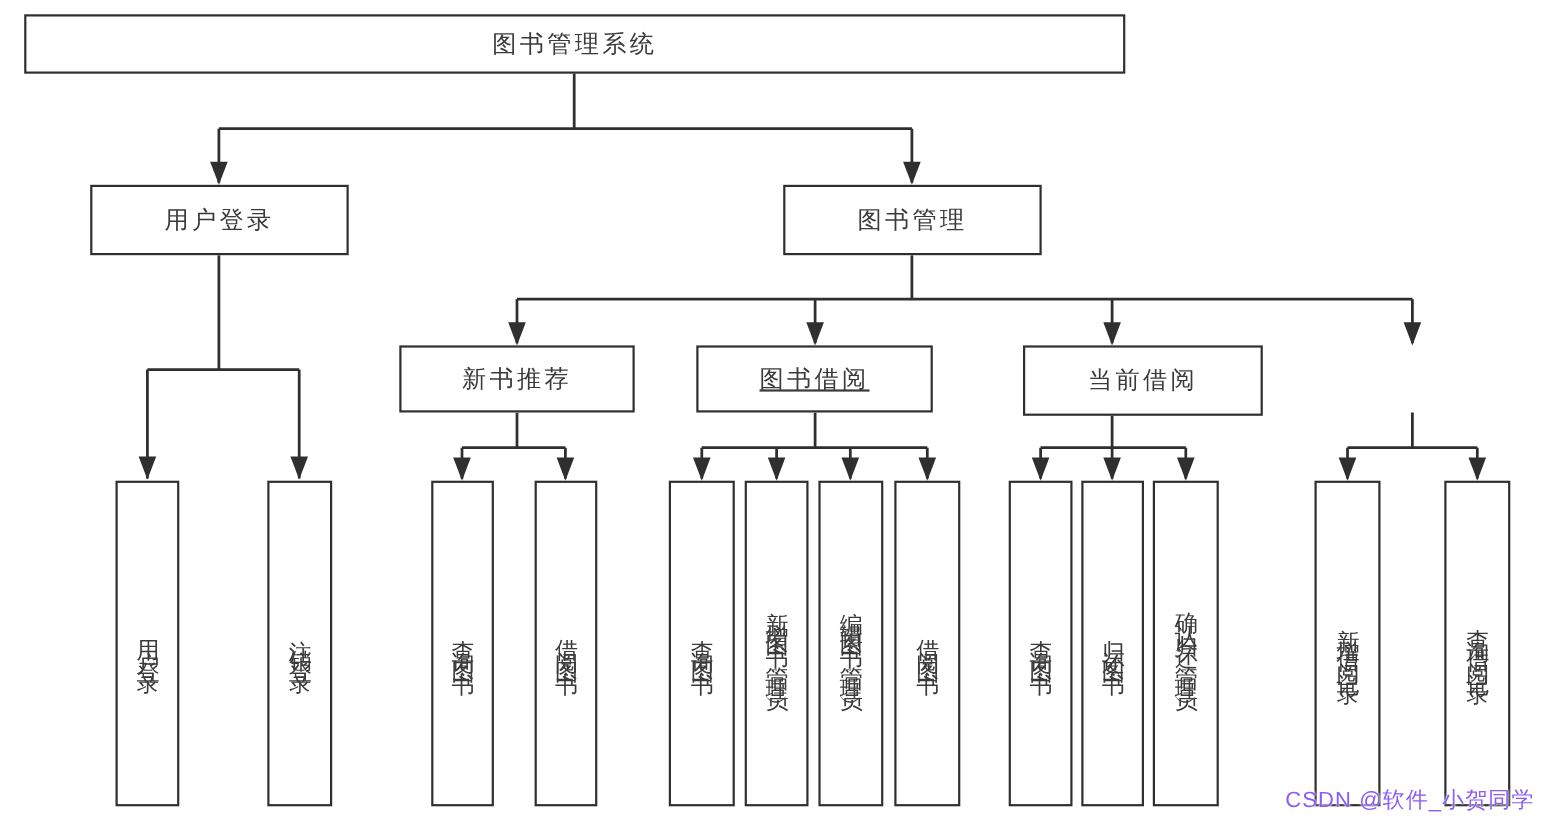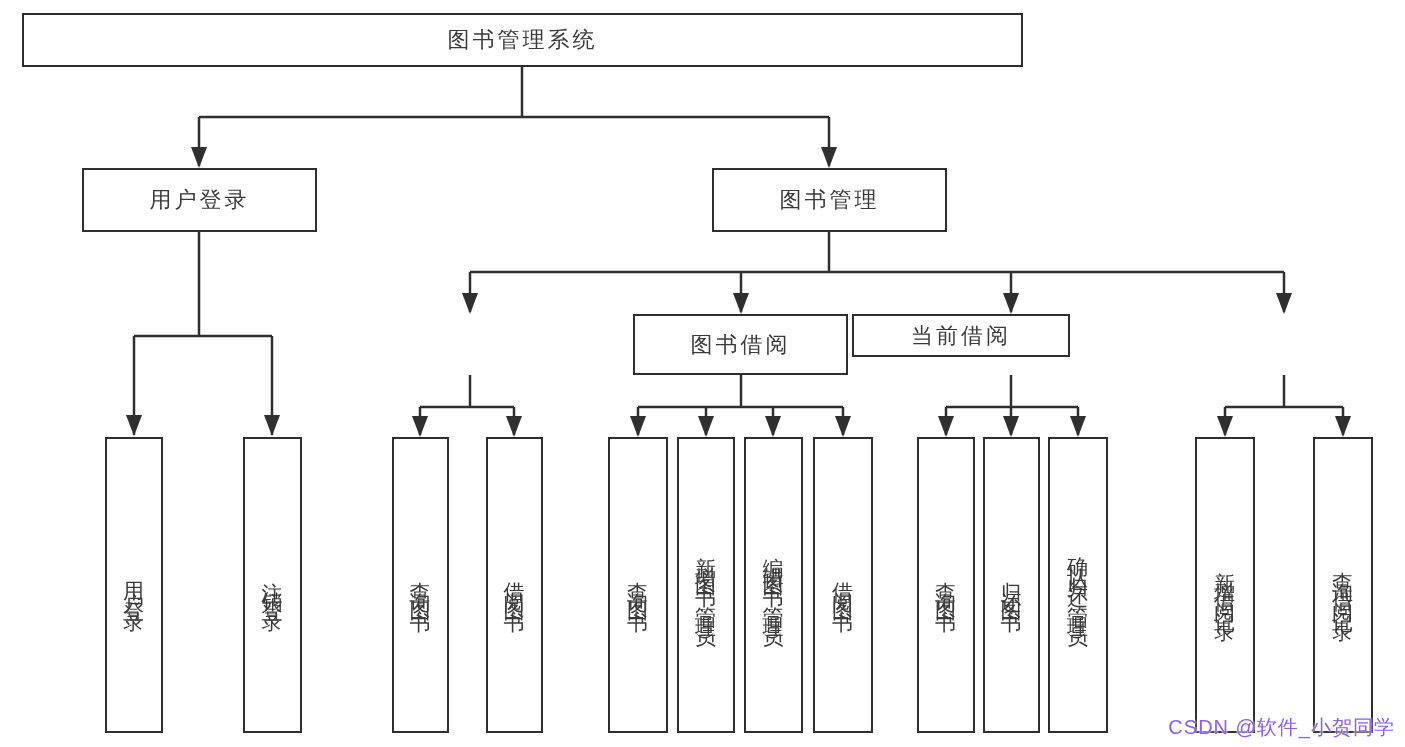--- a/index.html
+++ b/index.html
@@ -126,22 +126,23 @@
       <polygon points="1217,416 1233,416 1225,437"></polygon>
       <polygon points="1335,416 1351,416 1343,437"></polygon>
     </g>
   </svg>
 
   <div class="node h" style="left:22px; top:13px; width:1001px; height:54px;">图书管理系统</div>
 
   <div class="node h" style="left:82px; top:168px; width:235px; height:64px;">用户登录</div>
   <div class="node h" style="left:712px; top:168px; width:235px; height:64px;">图书管理</div>
 
-  <div class="node h" style="left:633px; top:314px; width:215px; height:61px;">图书借阅</div>
-  <div class="node h" style="left:852px; top:314px; width:218px; height:43px;">当前借阅</div>
+  <div class="node h" style="left:363px; top:314px; width:214px; height:61px;">新书推荐</div>
+  <div class="node h" style="left:633px; top:314px; width:215px; height:61px;text-decoration:underline;">图书借阅</div>
+  <div class="node h" style="left:930px; top:314px; width:218px; height:64px;">当前借阅</div>
 
   <div class="node v" style="left:105px; top:437px; width:58px; height:296px;">
     <span class="vtext">用户登录</span>
   </div>
   <div class="node v" style="left:243px; top:437px; width:59px; height:296px;">
     <span class="vtext">注销登录</span>
   </div>
 
   <div class="node v" style="left:392px; top:437px; width:57px; height:296px;">
     <span class="vtext">查询图书</span>

